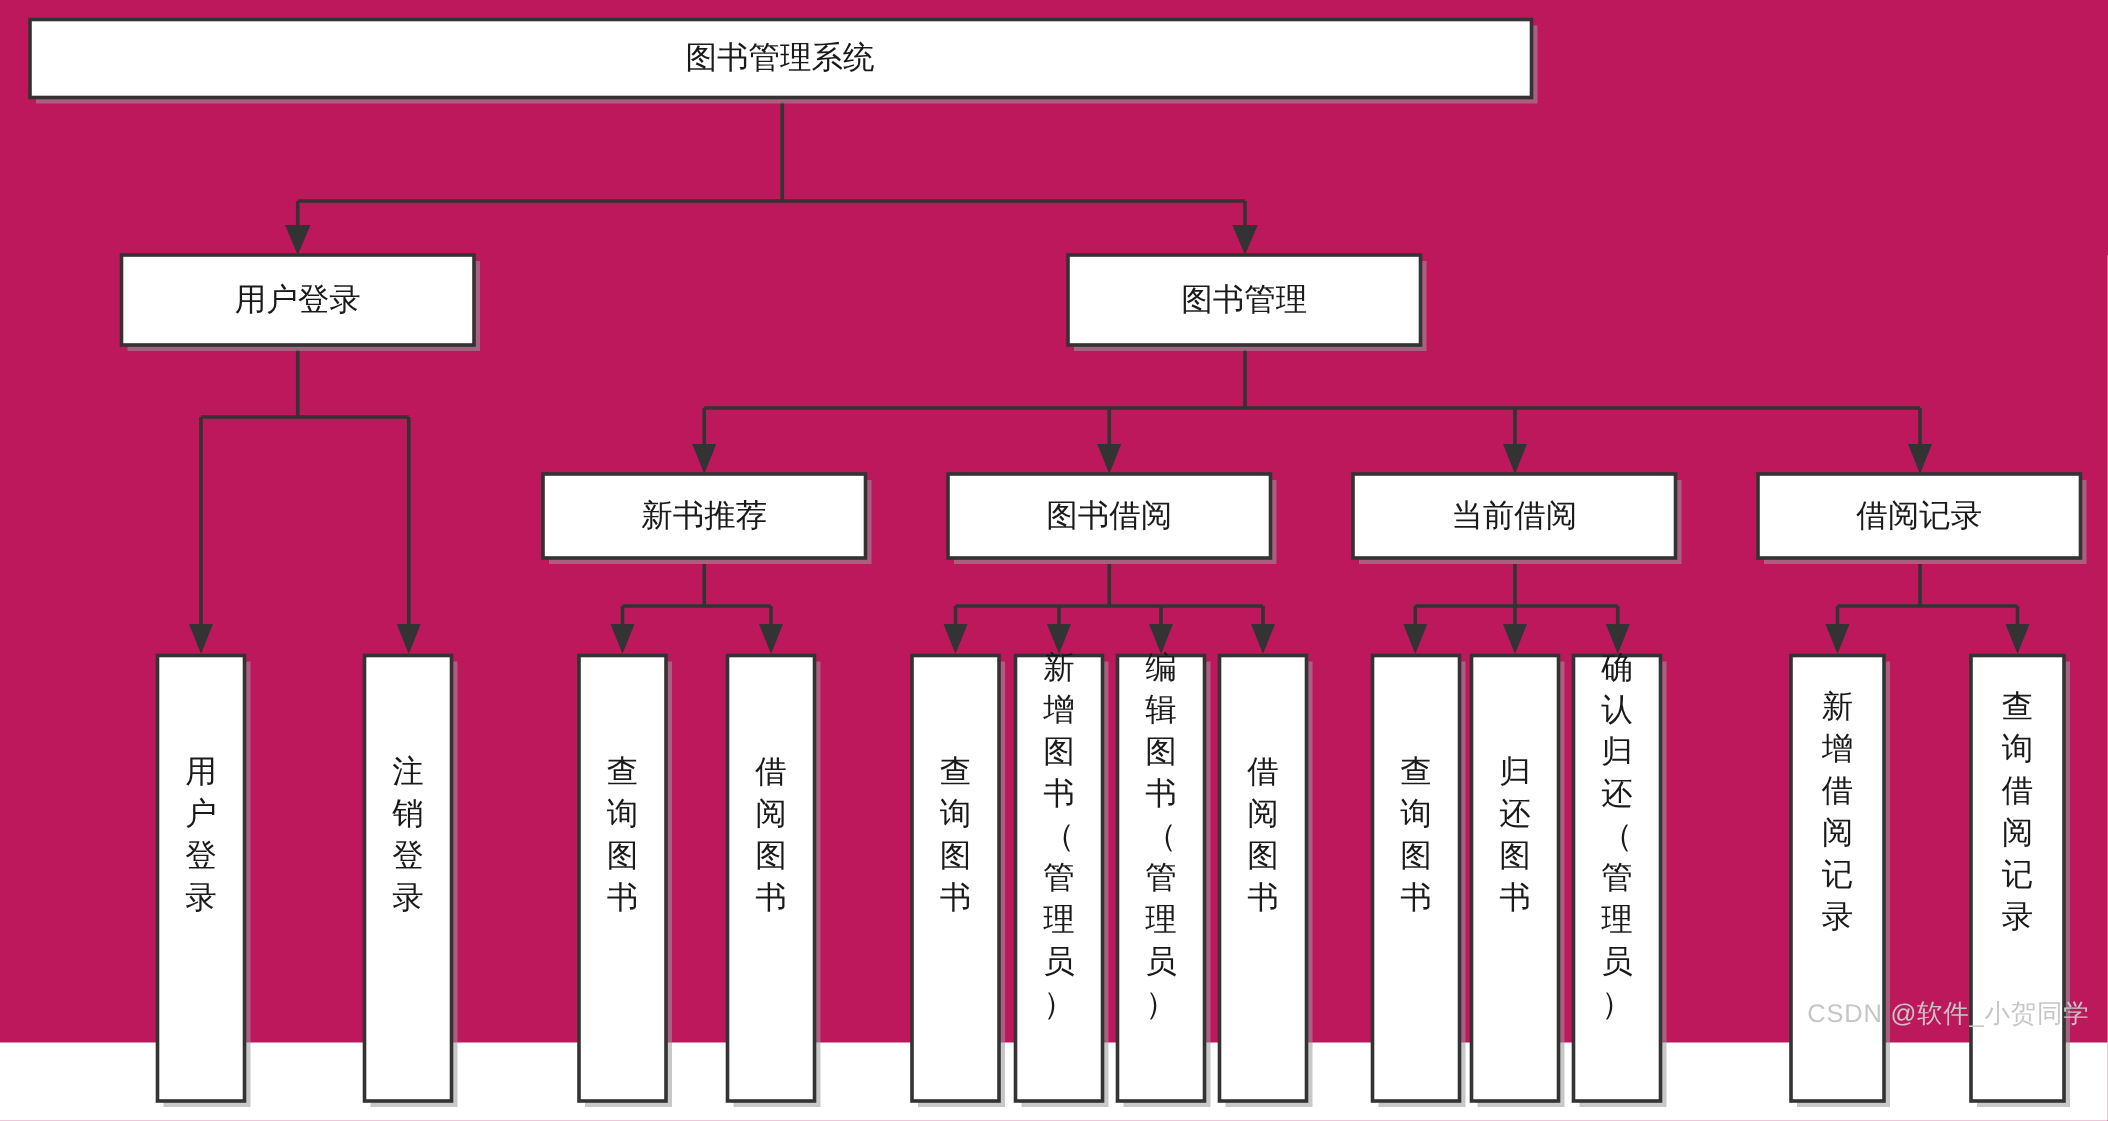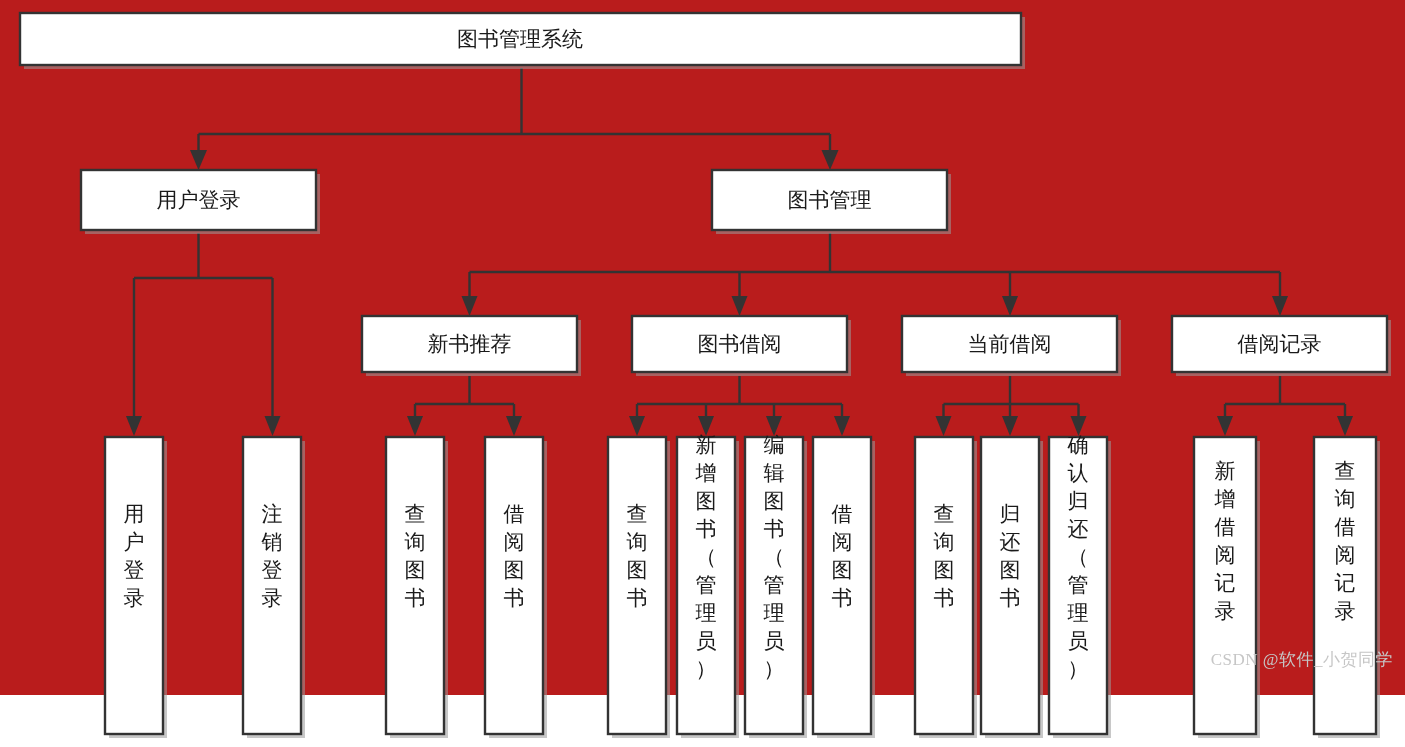--- a/index.html
+++ b/index.html
@@ -10,21 +10,21 @@
   body {
     width: 1405px;
     height: 747px;
     font-family: "Liberation Sans", sans-serif;
     overflow: hidden;
   }
   #diagram-root {
     position: relative;
     width: 1405px;
     height: 695px;
-    background: #b91c1c;
+    background: #be185d;
   }
   svg.flow {
     position: absolute;
     top: 0;
     left: 0;
     width: 1405px;
     height: 747px;
     display: block;
   }
   .node-rect {
@@ -54,22 +54,22 @@
   }
   .node-label-vert {
     font-family: "Liberation Sans", sans-serif;
     fill: #1a1a1a;
     font-size: 21px;
     text-anchor: middle;
   }
   .watermark {
     position: absolute;
     right: 12px;
-    bottom: 24px;
-    font-family: Liberation Serif, serif;
+    bottom: 8px;
+    font-family: Liberation Sans, sans-serif;
     font-size: 17px;
     color: #c6c6c6;
     white-space: nowrap;
     letter-spacing: 0.5px;
   }
 </style>
 </head>
 <body>
 
 <div id="diagram-root">

